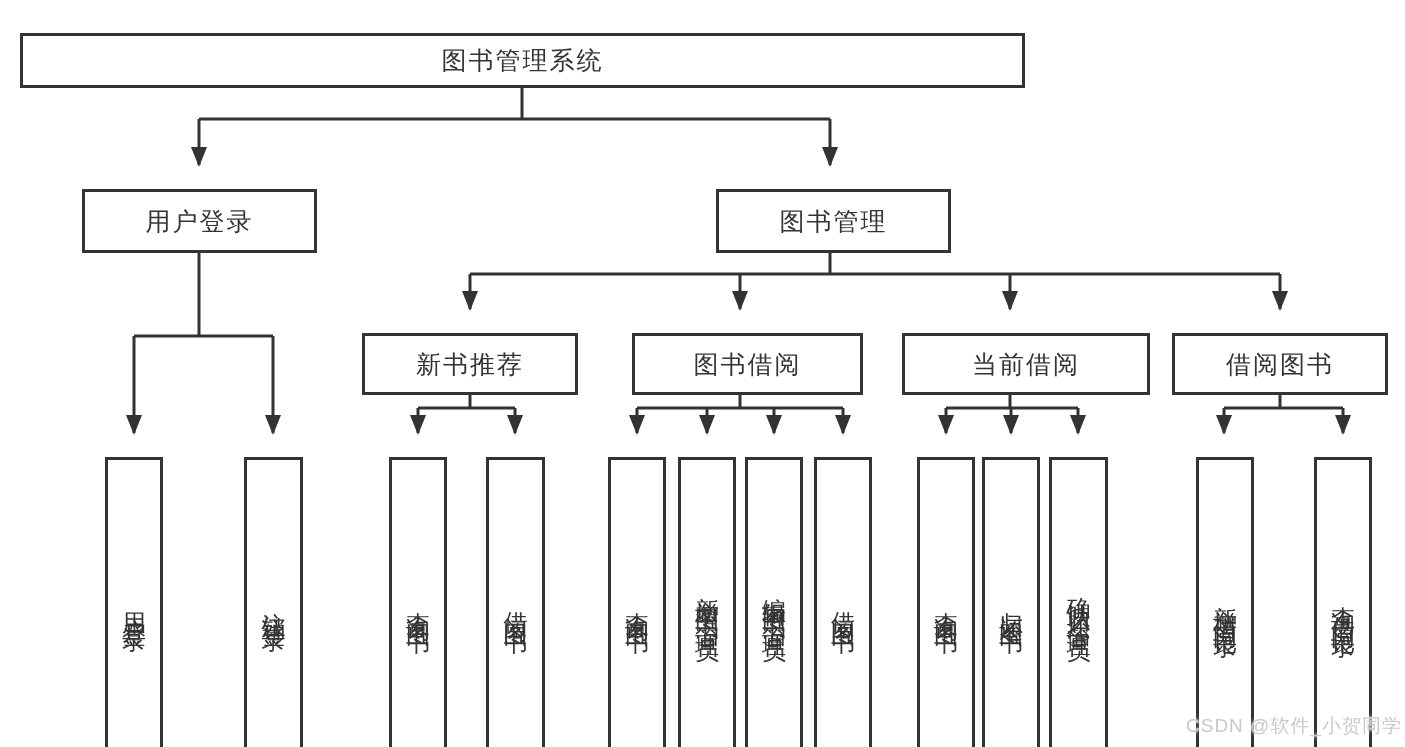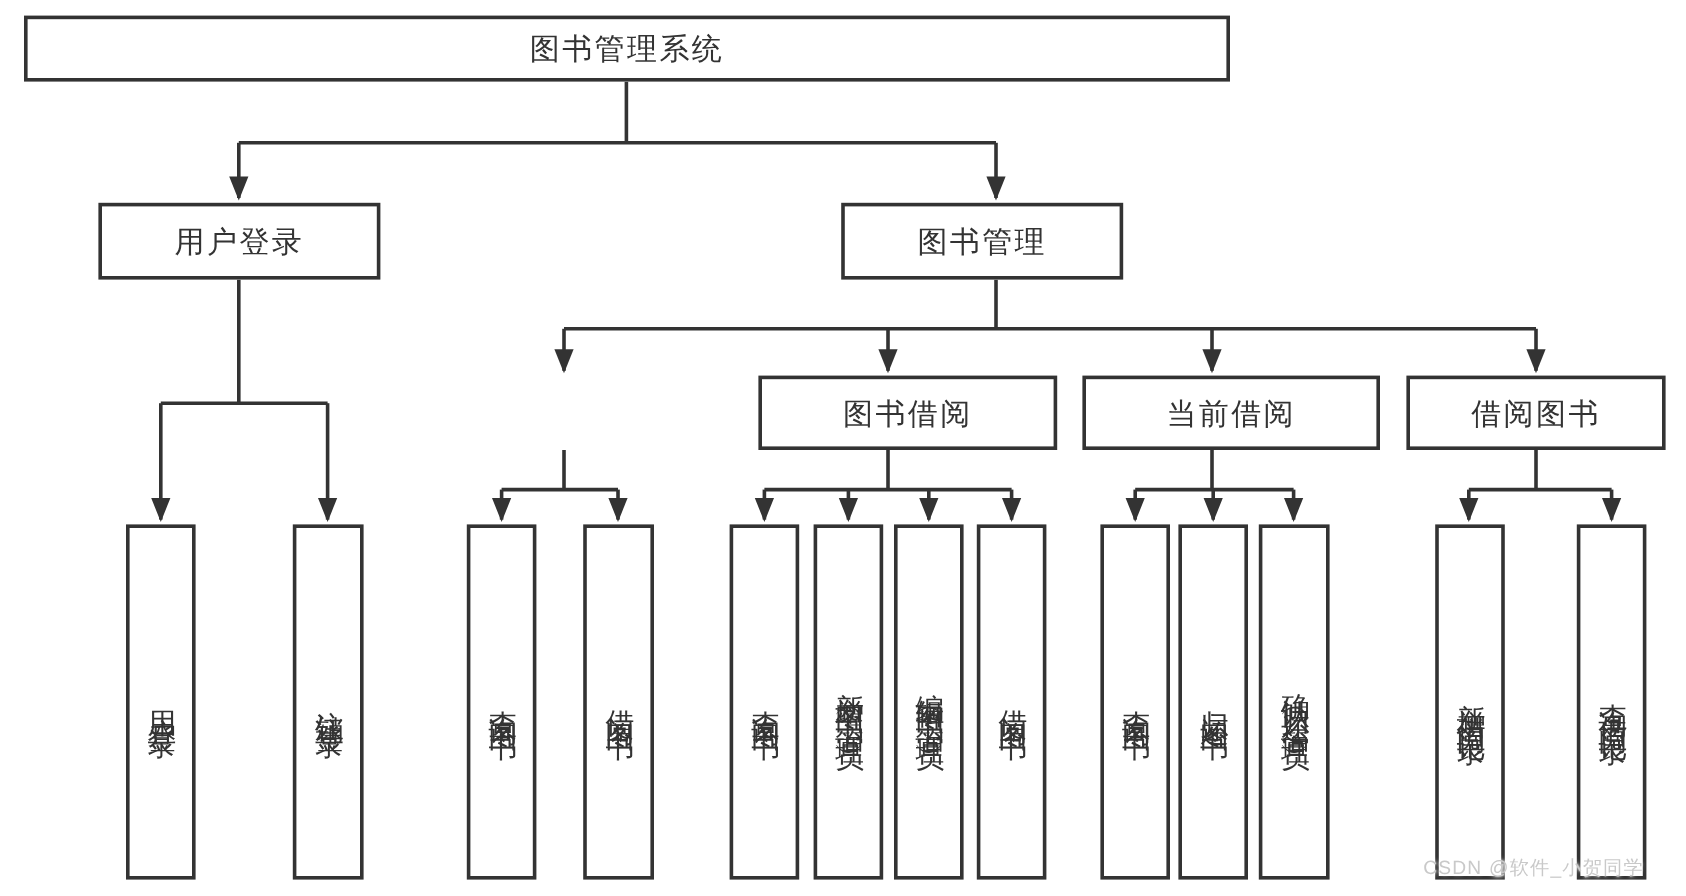--- a/index.html
+++ b/index.html
@@ -15,20 +15,21 @@
     z-index:1; pointer-events:none;
   }
   .node {
     position:absolute;
     box-sizing:border-box;
     border:3px solid #333333;
     background:#ffffff;
     display:flex; align-items:center; justify-content:center;
     color:#333333;
     z-index:2;
+    margin-top:20px;
   }
   .h-label {
     font-size:25px;
     letter-spacing:2px;
     white-space:nowrap;
     color:#333333;
   }
   .leaf { width:58px; height:296px; }
   .v-label {
     writing-mode:vertical-rl;
@@ -36,21 +37,21 @@
     font-size:24px;
     letter-spacing:6px;
     line-height:1;
     color:#333333;
     white-space:nowrap;
   }
   #watermark {
     position:absolute;
     left:1186px; top:713px;
     z-index:3;
-    font-size:16px;
+    font-size:19px;
     letter-spacing:1px;
     color:#c9c9c9;
     text-shadow:0 0 2px #ffffff, 0 0 4px #ffffff;
     white-space:nowrap;
   }
 </style>
 </head>
 <body>
 
 <div id="canvas">
@@ -124,25 +125,28 @@
     </g>
   </svg>
 
   <div class="node" style="left:20px;top:13px;width:1005px;height:55px">
     <span class="h-label">图书管理系统</span>
   </div>
 
   <div class="node" style="left:82px;top:169px;width:235px;height:64px">
     <span class="h-label">用户登录</span>
   </div>
-  <div class="node" style="left:701px;top:169px;width:235px;height:64px">
+  <div class="node" style="left:716px;top:169px;width:235px;height:64px">
     <span class="h-label">图书管理</span>
   </div>
 
-  <div class="node" style="left:632px;top:313px;width:249px;height:62px">
+  <div class="node" style="left:362px;top:313px;width:216px;height:62px">
+    <span class="h-label">新书推荐</span>
+  </div>
+  <div class="node" style="left:632px;top:313px;width:231px;height:62px">
     <span class="h-label">图书借阅</span>
   </div>
   <div class="node" style="left:902px;top:313px;width:248px;height:62px">
     <span class="h-label">当前借阅</span>
   </div>
   <div class="node" style="left:1172px;top:313px;width:216px;height:62px">
     <span class="h-label">借阅图书</span>
   </div>
 
   <div class="node leaf" style="left:105px;top:437px">

